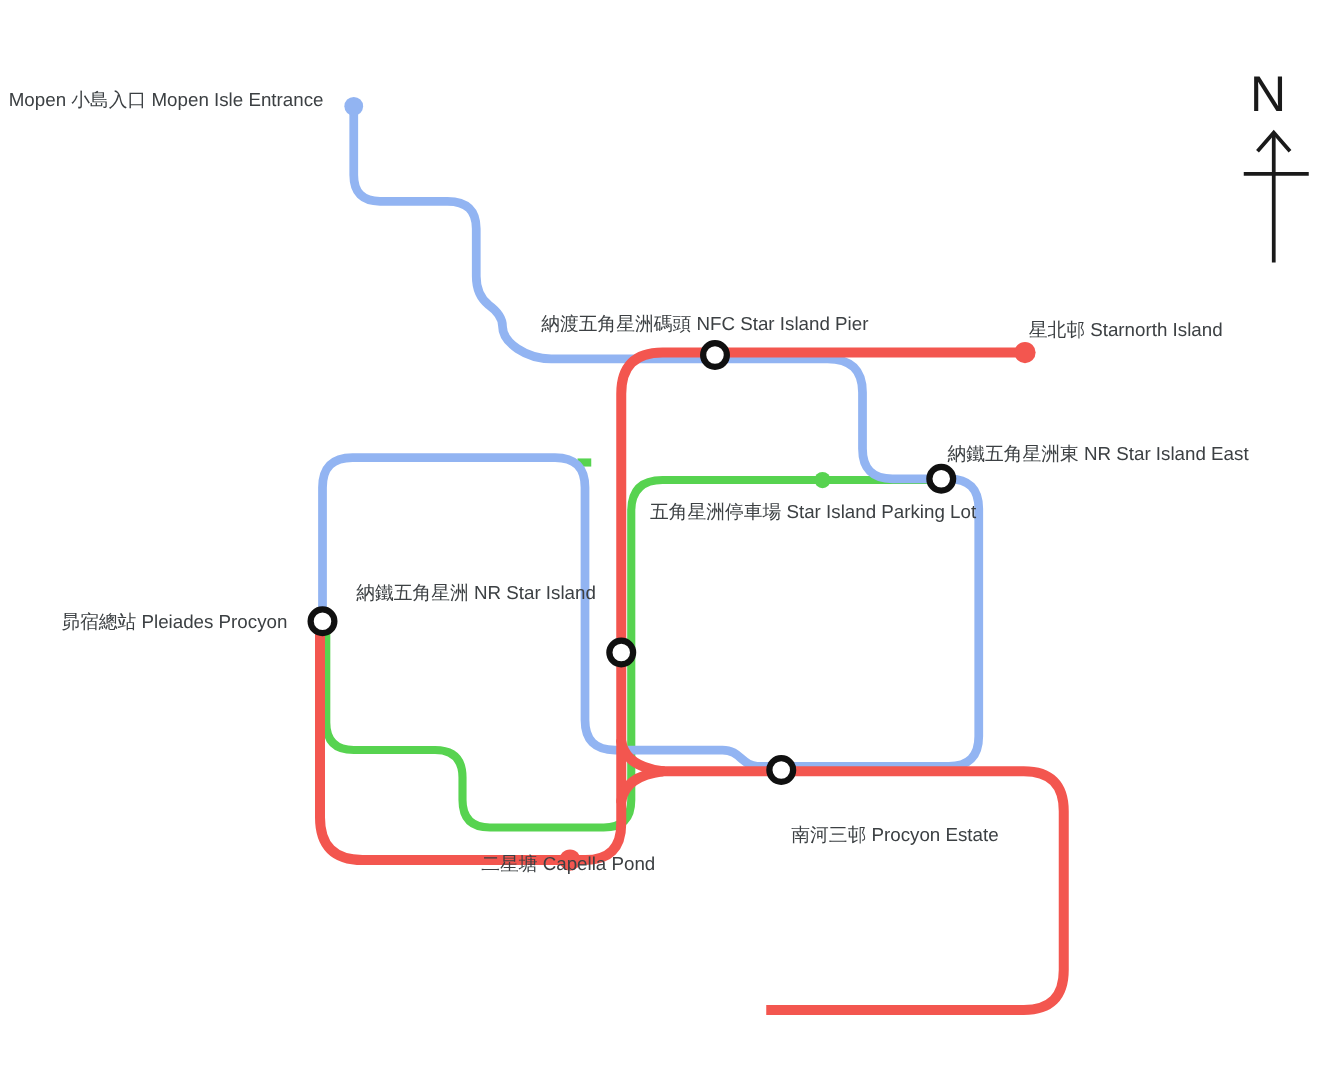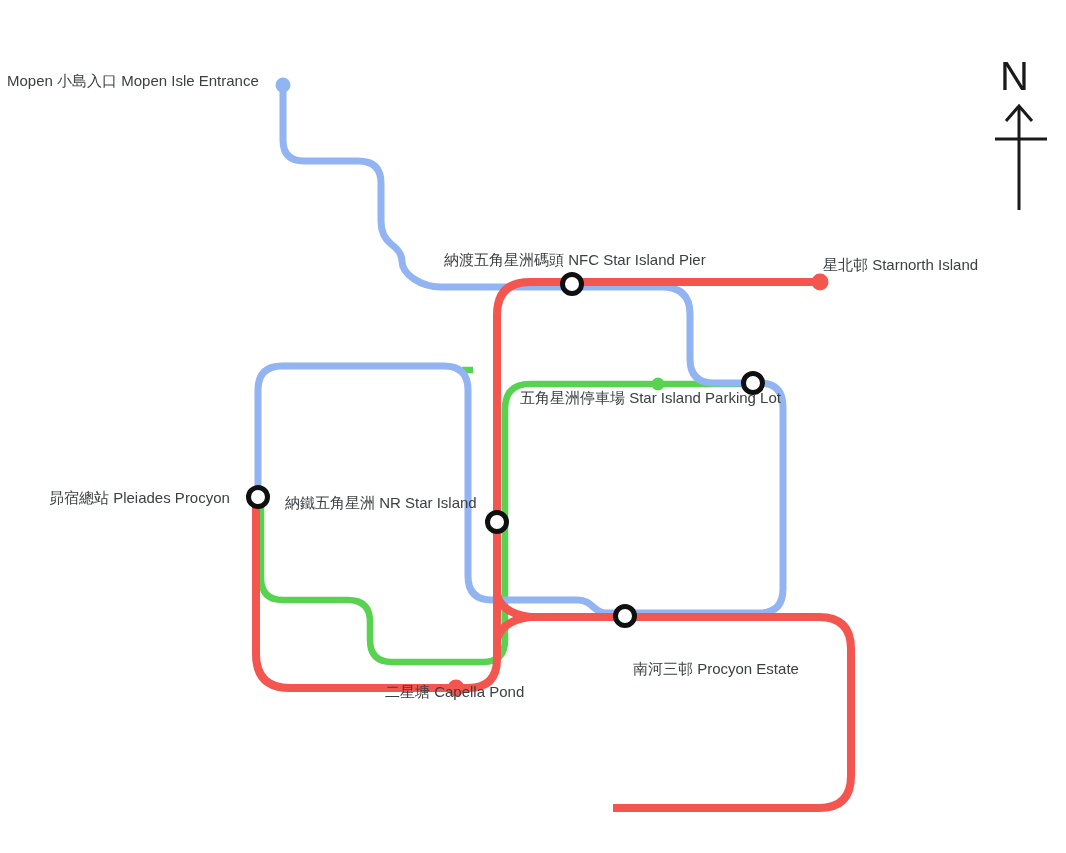--- a/index.html
+++ b/index.html
@@ -75,30 +75,31 @@
 
     <g>
       <path class="compass-stroke" d="M 1019 210 L 1019 107"></path>
       <path class="compass-stroke" d="M 1006 121 L 1019 106 L 1032 121"></path>
       <path class="compass-stroke" d="M 995 139 L 1047 139"></path>
     </g>
   </svg>
 
   <div class="station-label" style="left:7px;top:72px">Mopen 小島入口 Mopen Isle Entrance</div>
 
-  <div class="station-label" style="left:444px;top:251px">納渡五角星洲碼頭 NFC Star Island Pier</div>
+  <div class="station-label" style="left:433px;top:251px">納渡五角星洲碼頭 NFC Star Island Pier</div>
 
   <div class="station-label" style="left:823px;top:256px">星北邨 Starnorth Island</div>
 
+  <div class="station-label" style="left:758px;top:355px">納鐵五角星洲東 NR Star Island East</div>
 
-  <div class="station-label" style="left:520px;top:389px">五角星洲停車場 Star Island Parking Lot</div>
+  <div class="station-label" style="left:520px;top:401px">五角星洲停車場 Star Island Parking Lot</div>
 
   <div class="station-label" style="left:49px;top:489px">昴宿總站 Pleiades Procyon</div>
 
-  <div class="station-label" style="left:285px;top:494px">納鐵五角星洲 NR Star Island</div>
+  <div class="station-label" style="left:285px;top:466px">納鐵五角星洲 NR Star Island</div>
 
   <div class="station-label" style="left:633px;top:660px">南河三邨 Procyon Estate</div>
 
   <div class="station-label" style="left:385px;top:683px">二星塘 Capella Pond</div>
 
   <div class="compass-n">N</div>
 
 </div>
 
 </body></html>

